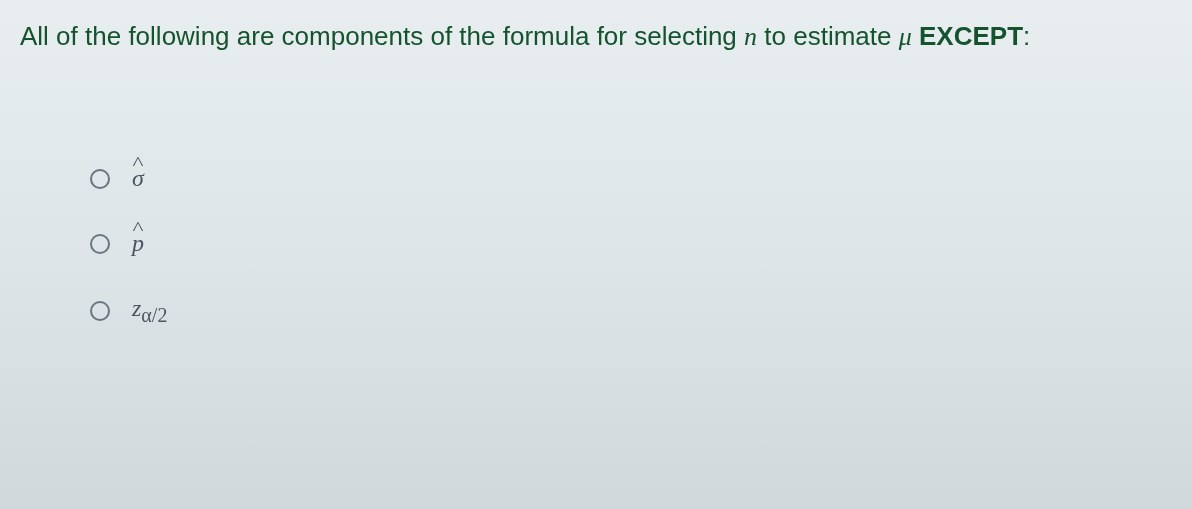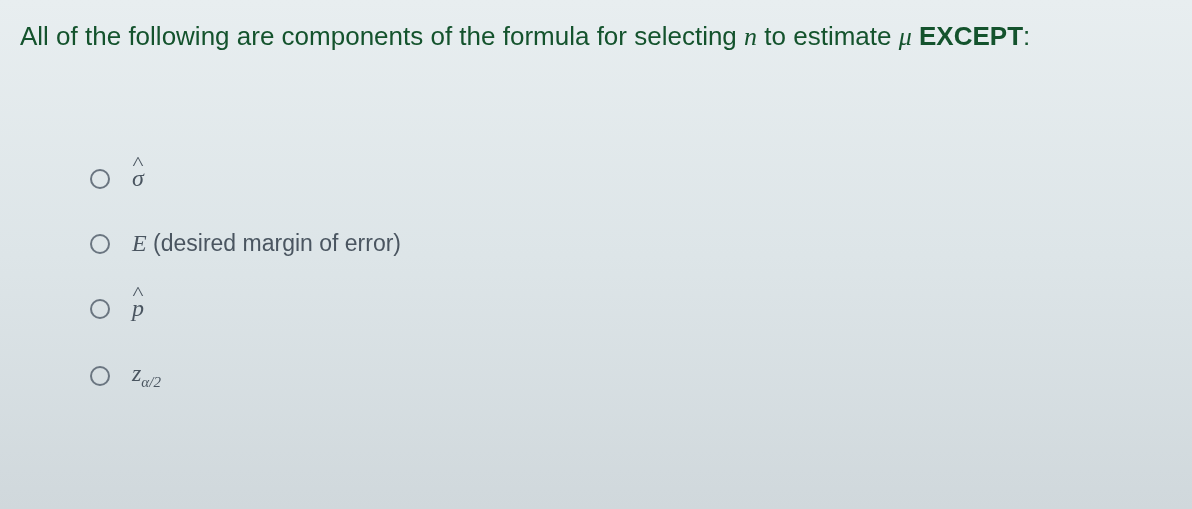--- a/index.html
+++ b/index.html
@@ -70,47 +70,40 @@
     .hat-char::before {
       content: "^";
       position: absolute;
       top: -11px;
       left: 50%;
       transform: translateX(-50%) scaleX(1.3);
       font-size: 18px;
       font-style: normal;
     }
     .subscript {
-      font-size: 15px;
+      font-size: 20px;
       vertical-align: sub;
-      font-style: italic;
     }
   </style>
 </head>
 <body>
 
 <div class="question-text">
   <span>All of the following are components of the formula for selecting </span><span class="italic">n</span><span> to estimate </span><span class="mu">μ</span><span> </span><span class="bold">EXCEPT</span><span>:</span>
 </div>
 
 <div class="options">
 
   <div class="option">
     <div class="radio-circle"></div>
     <div class="option-label">
       <span class="italic hat-char">σ</span>
     </div>
   </div>
 
-  <div class="option">
-    <div class="radio-circle"></div>
-    <div class="option-label">
-      <span class="italic">E</span><span class="sans"> (desired margin of error)</span>
-    </div>
-  </div>
 
   <div class="option">
     <div class="radio-circle"></div>
     <div class="option-label">
       <span class="italic hat-char">p</span>
     </div>
   </div>
 
   <div class="option">
     <div class="radio-circle"></div>

